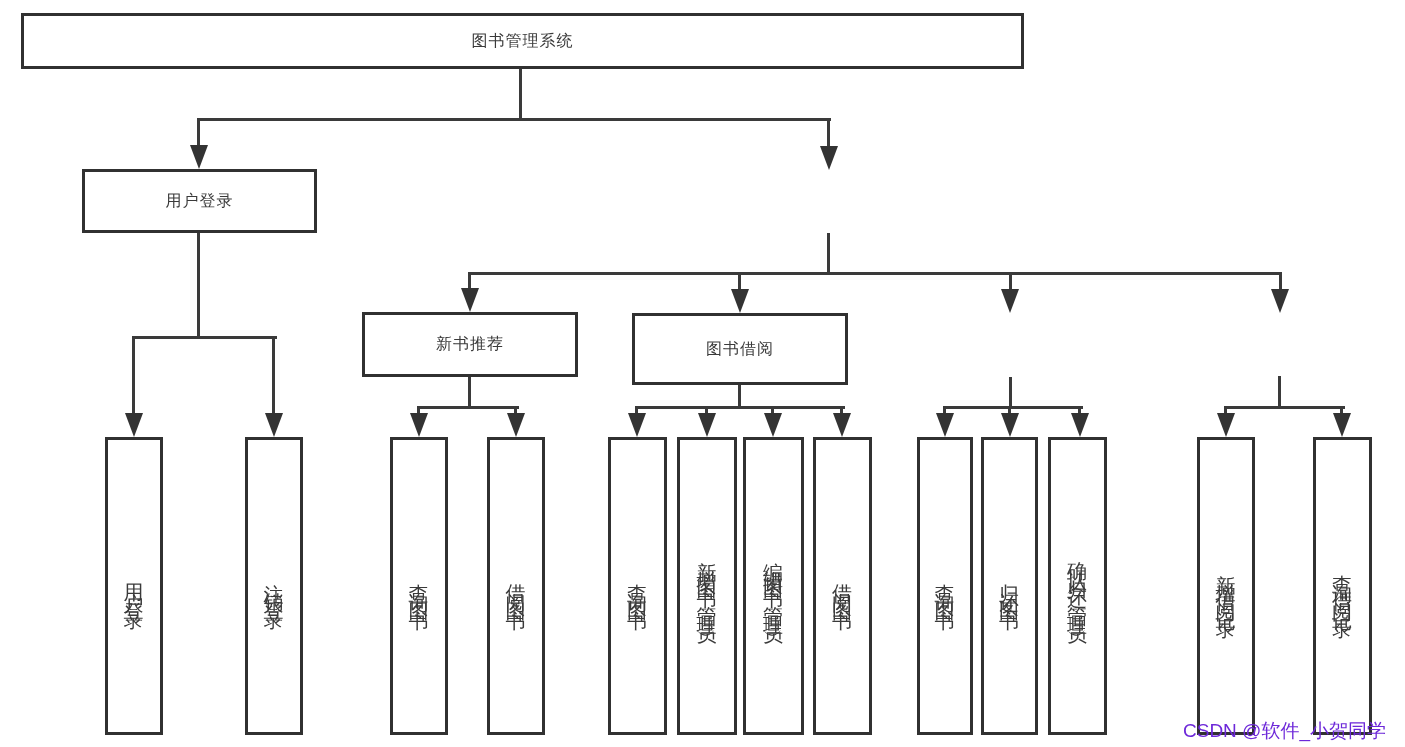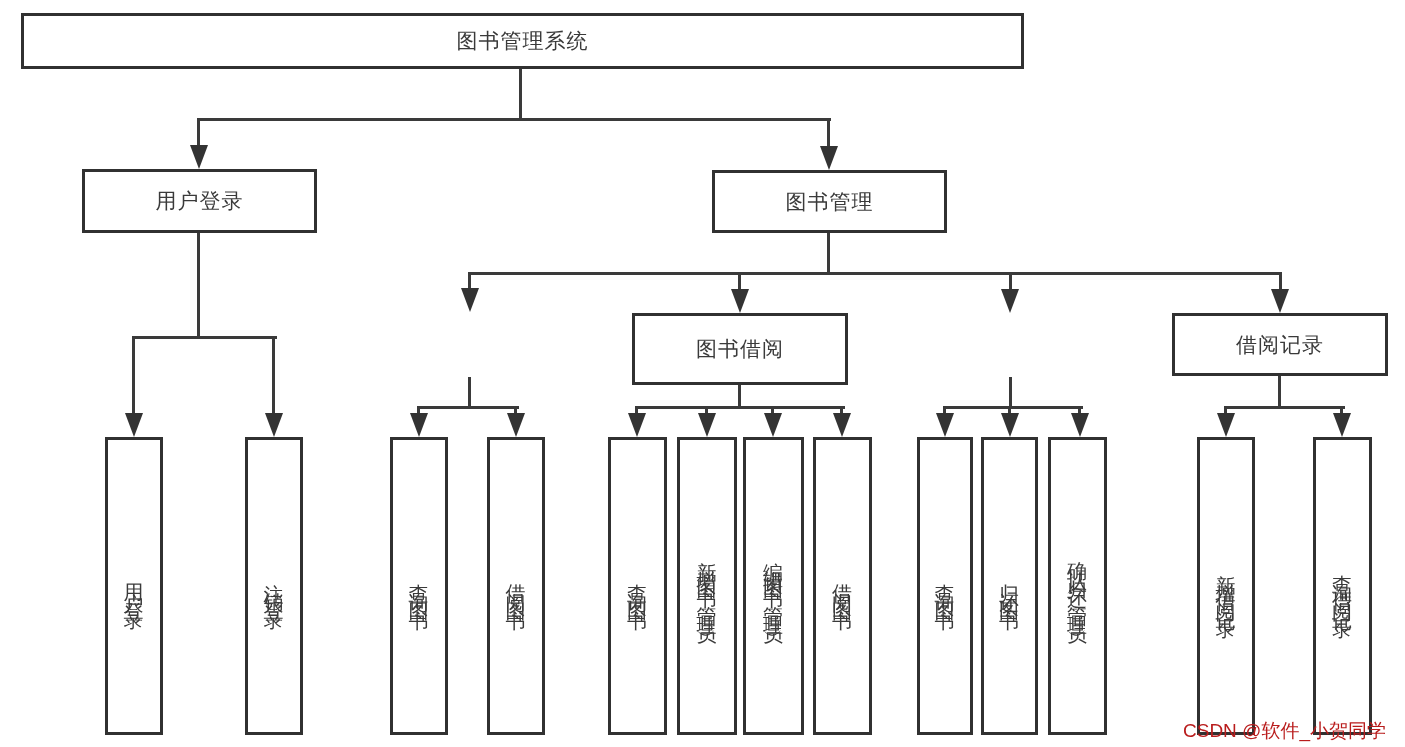--- a/index.html
+++ b/index.html
@@ -2,53 +2,50 @@
 <html><head>
 <meta charset="utf-8">
 <title>图书管理系统</title>
 <style>
   *{margin:0;padding:0;box-sizing:border-box}
   html,body{background:#ffffff}
   .canvas{position:relative;width:1405px;height:747px;background:#ffffff;overflow:hidden;
           font-family:"Liberation Sans","DejaVu Sans",sans-serif;color:#3a3a3a}
   .node{position:absolute;border:3px solid #313131;background:#ffffff;
         display:flex;align-items:center;justify-content:center;color:#3a3a3a;z-index:2}
-  .hnode{font-size:21px;letter-spacing:1px}
+  .hnode{font-size:16px;letter-spacing:1px}
   .vnode{top:437px;height:298px}
   .vtext{writing-mode:vertical-rl;text-orientation:mixed;font-size:20px;
          letter-spacing:9px;line-height:1;white-space:nowrap}
   .vline{position:absolute;width:3px;background:#3a3a3a;z-index:1}
   .hline{position:absolute;height:3px;background:#3a3a3a;z-index:1}
   .arr{position:absolute;width:0;height:0;z-index:1;
        border-left:9px solid transparent;border-right:9px solid transparent;
        border-top:24px solid #333333}
   .watermark{position:absolute;left:1183px;top:718px;font-size:19px;
-             color:#b91c1c;z-index:6;white-space:nowrap}
+             color:#6d28d9;z-index:6;white-space:nowrap}
 </style>
 </head>
 <body>
 
 <div class="canvas">
 
   <div class="node hnode" style="left:21px;top:13px;width:1003px;height:56px">
     <span>图书管理系统</span>
   </div>
 
   <div class="node hnode" style="left:82px;top:169px;width:235px;height:64px">
     <span>用户登录</span>
   </div>
-  <div class="node hnode" style="left:712px;top:170px;width:235px;height:63px">
-    <span>图书管理</span>
+
+  <div class="node hnode" style="left:362px;top:312px;width:216px;height:65px">
+    <span>新书推荐</span>
   </div>
-
   <div class="node hnode" style="left:632px;top:313px;width:216px;height:72px">
     <span>图书借阅</span>
-  </div>
-  <div class="node hnode" style="left:1172px;top:313px;width:216px;height:63px">
-    <span>借阅记录</span>
   </div>
 
   <div class="node vnode" style="left:105px;width:58px">
     <span class="vtext">用户登录</span>
   </div>
   <div class="node vnode" style="left:245px;width:58px">
     <span class="vtext">注销登录</span>
   </div>
 
   <div class="node vnode" style="left:390px;width:58px">

